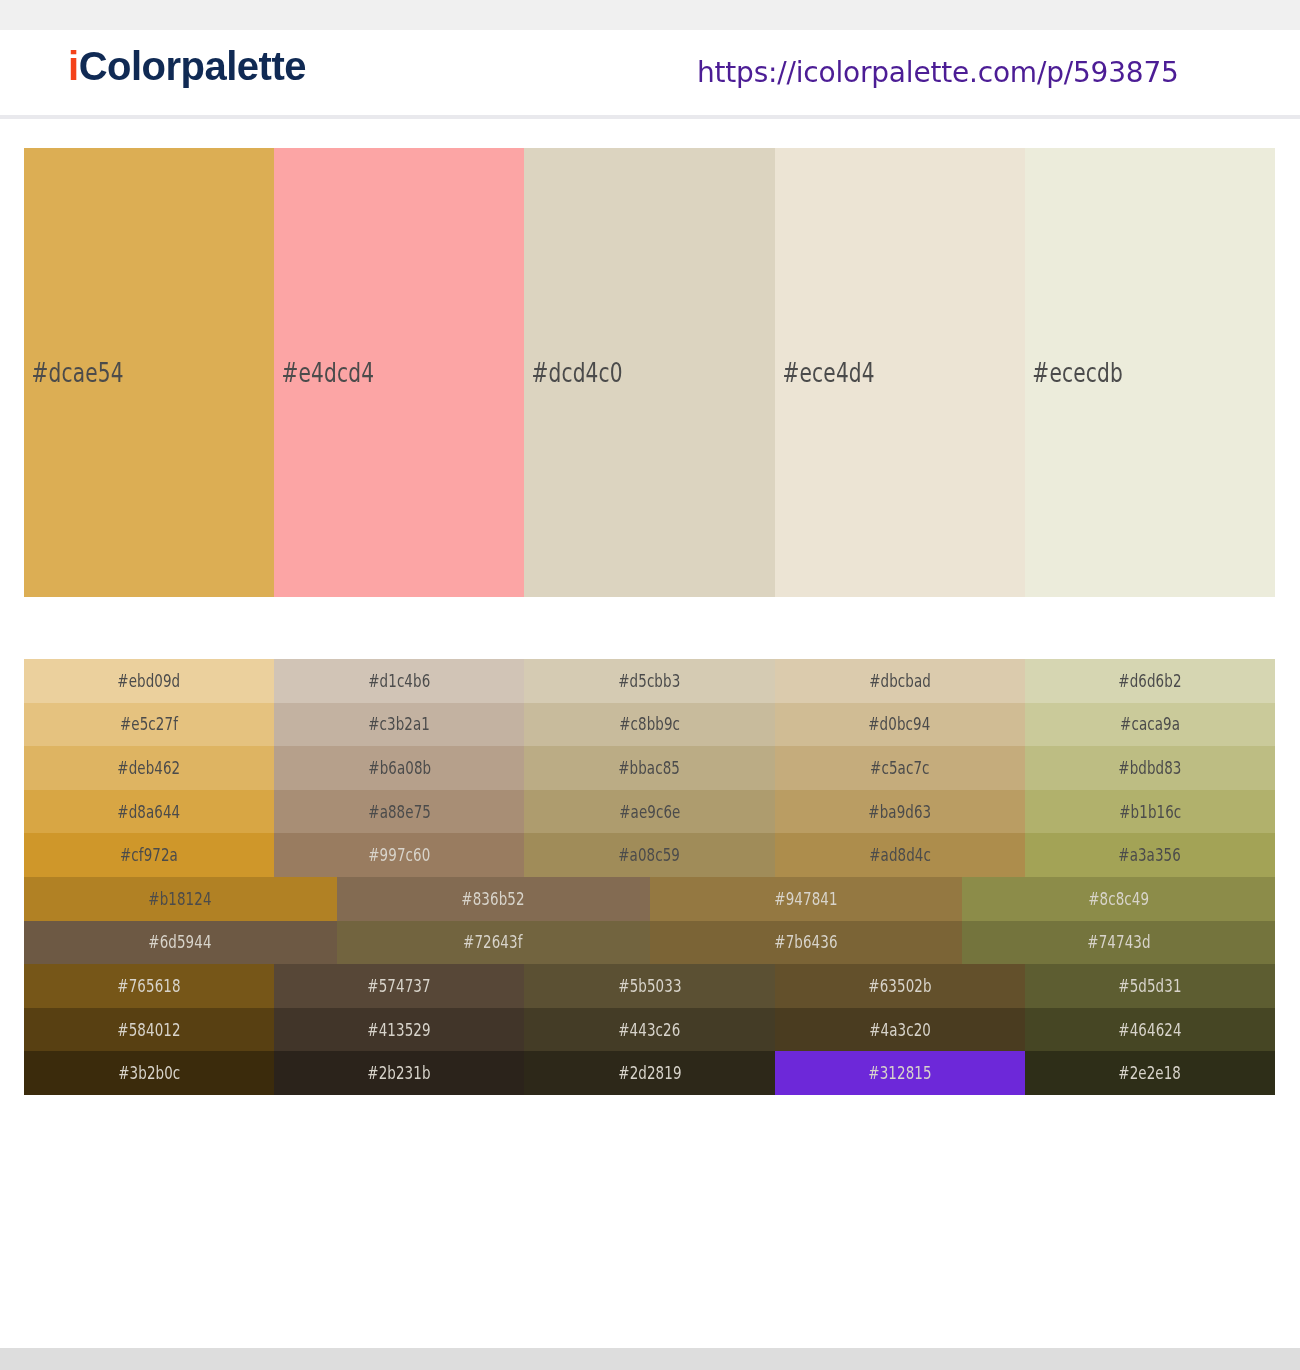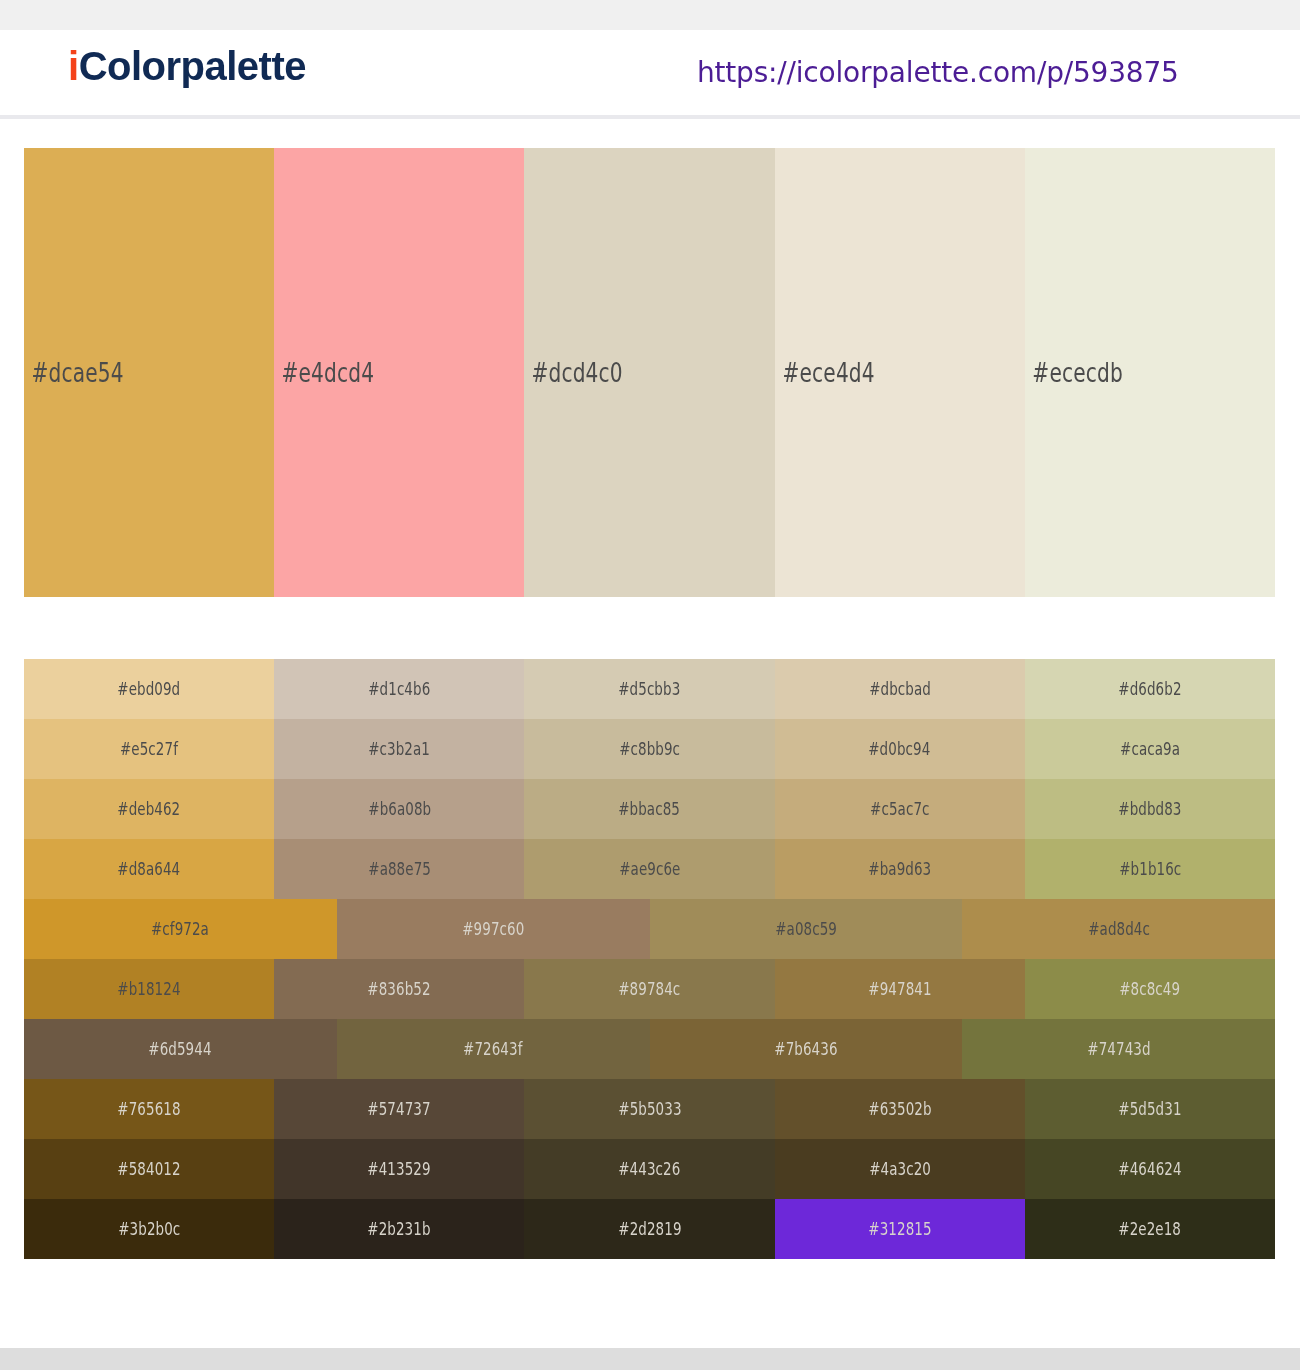--- a/index.html
+++ b/index.html
@@ -83,21 +83,21 @@
     transform: scaleX(0.86);
     transform-origin: center;
     white-space: nowrap;
   }
   
   .grid {
     position: absolute;
     left: 24px;
     top: 659px;
     width: 1251px;
-    height: 600px;
+    height: 436px;
     display: flex;
     flex-direction: column;
   }
   .grid-row {
     flex: 1 1 0;
     display: flex;
   }
   .grid-cell {
     flex: 1 1 0;
     position: relative;
@@ -232,31 +232,31 @@
         </div>
         <div class="grid-cell" style="background: rgb(153, 124, 96);">
           <span class="label light">#997c60</span>
         </div>
         <div class="grid-cell" style="background: rgb(160, 140, 89);">
           <span class="label dark">#a08c59</span>
         </div>
         <div class="grid-cell" style="background: rgb(173, 141, 76);">
           <span class="label dark">#ad8d4c</span>
         </div>
+        <div class="grid-cell" style="background: rgb(163, 163, 86);">
+          <span class="label dark">#a3a356</span>
+        </div>
       </div>
       <div class="grid-row">
         <div class="grid-cell" style="background: rgb(177, 129, 36);">
           <span class="label dark">#b18124</span>
         </div>
         <div class="grid-cell" style="background: rgb(131, 107, 82);">
           <span class="label light">#836b52</span>
         </div>
-        <div class="grid-cell" style="background: rgb(137, 120, 76);">
-          <span class="label light">#89784c</span>
-        </div>
         <div class="grid-cell" style="background: rgb(148, 120, 65);">
           <span class="label light">#947841</span>
         </div>
         <div class="grid-cell" style="background: rgb(140, 140, 73);">
           <span class="label light">#8c8c49</span>
         </div>
       </div>
       <div class="grid-row">
         <div class="grid-cell" style="background: rgb(109, 89, 68);">
           <span class="label light">#6d5944</span>

